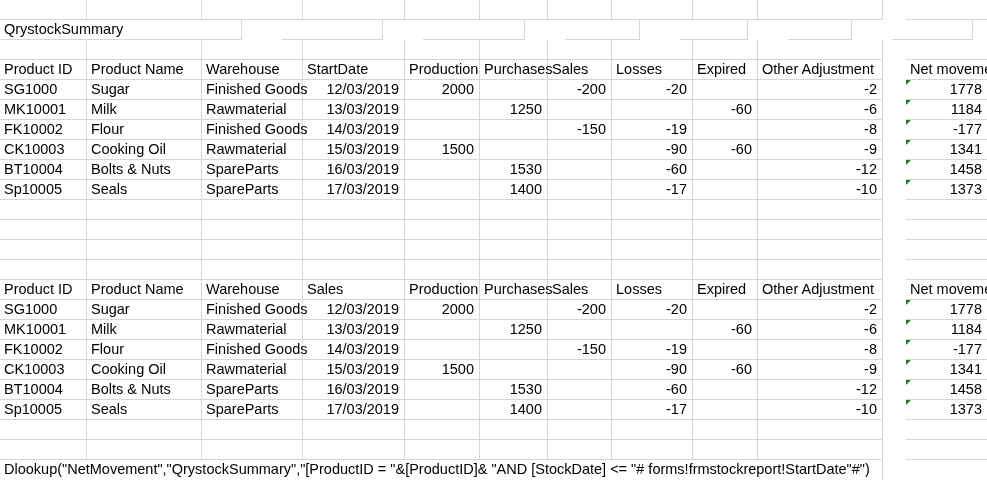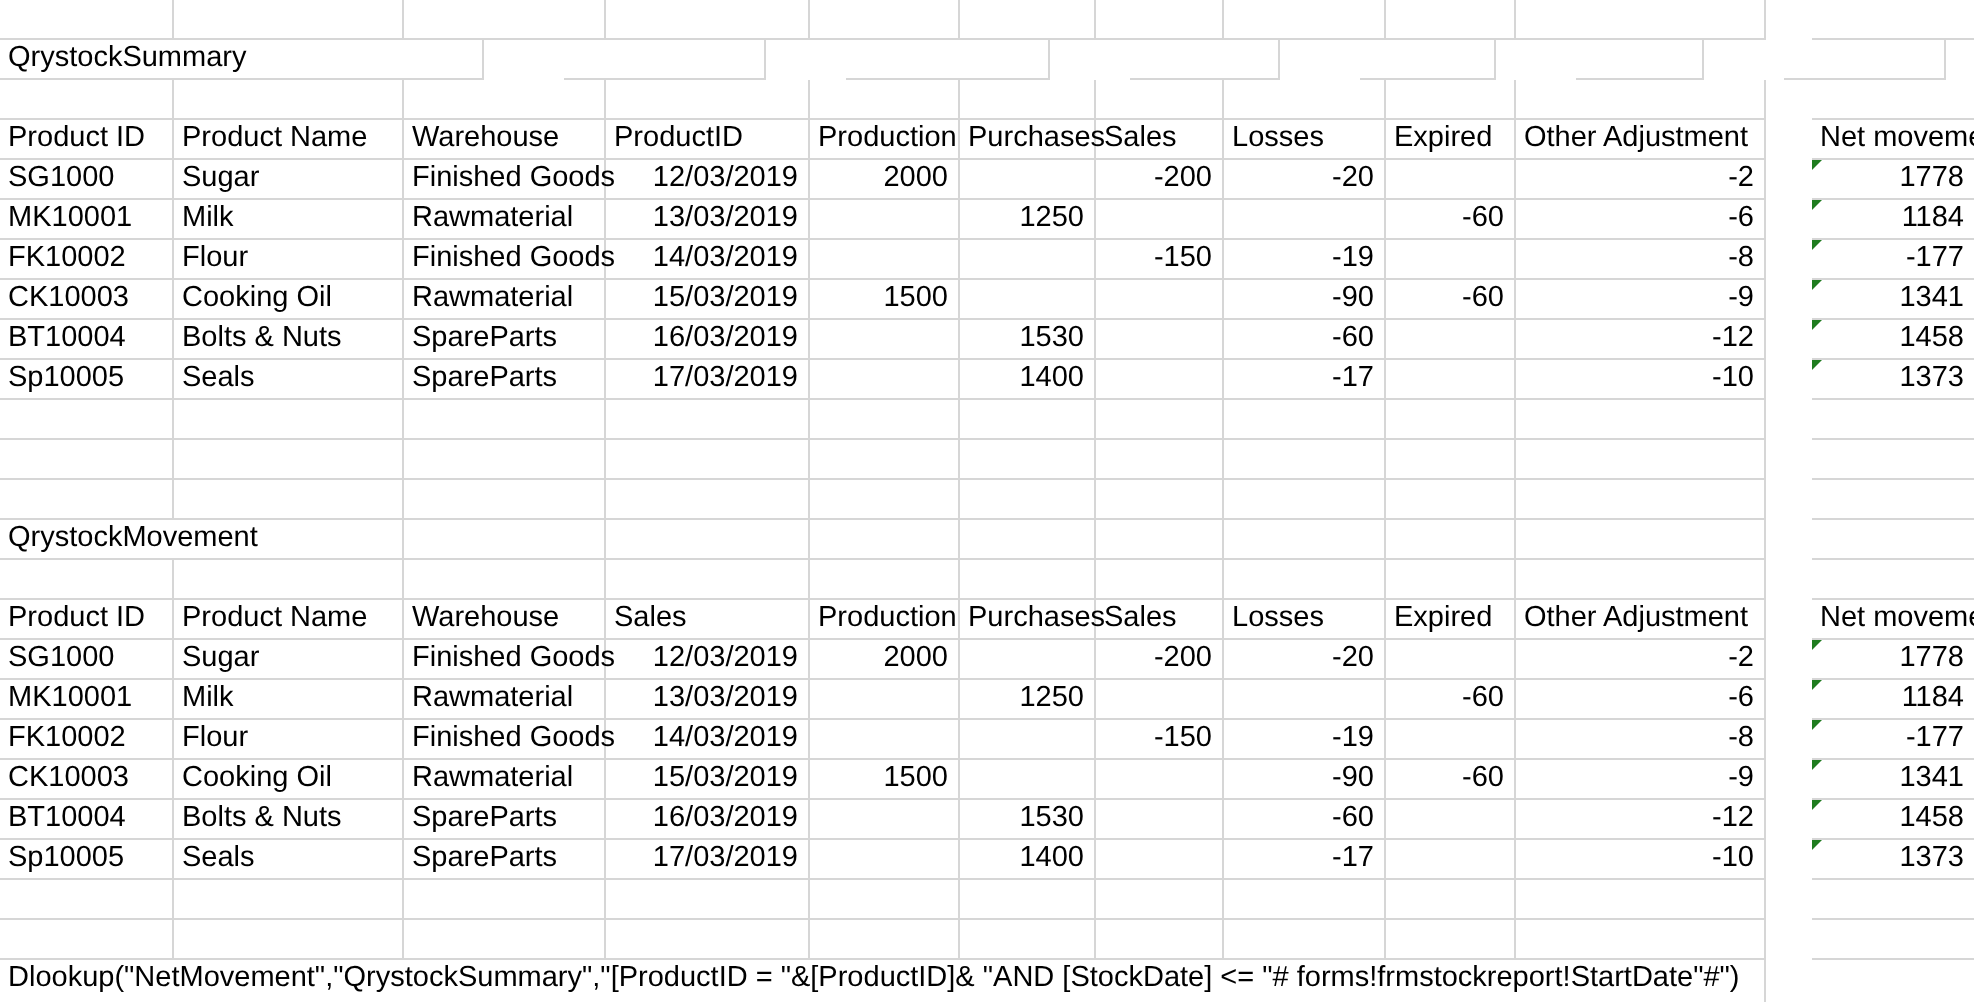--- a/index.html
+++ b/index.html
@@ -80,21 +80,21 @@
       <div class="cell"></div>
       <div class="cell"></div>
       <div class="cell"></div>
       <div class="cell"></div>
       <div class="cell"></div>
     </div>
     <div class="row" style="grid-template-columns: 87px 115px 101px 102px 75px 68px 64px 81px 65px 125px 104px;">
       <div class="cell left">Product ID</div>
       <div class="cell left">Product Name</div>
       <div class="cell left">Warehouse</div>
-      <div class="cell left">ProductID</div>
+      <div class="cell left">StartDate</div>
       <div class="cell left">Production</div>
       <div class="cell left">Purchases</div>
       <div class="cell left">Sales</div>
       <div class="cell left">Losses</div>
       <div class="cell left">Expired</div>
       <div class="cell left">Other Adjustment</div>
       <div class="cell left">Net movement</div>
     </div>
     <div class="row" style="grid-template-columns: 87px 115px 101px 102px 75px 68px 64px 81px 65px 125px 104px;">
       <div class="cell left">SG1000</div>
@@ -196,32 +196,20 @@
       <div class="cell"></div>
       <div class="cell"></div>
       <div class="cell"></div>
       <div class="cell"></div>
       <div class="cell"></div>
       <div class="cell"></div>
     </div>
     <div class="row" style="grid-template-columns: 87px 115px 101px 102px 75px 68px 64px 81px 65px 125px 104px;">
       <div class="cell"></div>
       <div class="cell"></div>
-      <div class="cell"></div>
-      <div class="cell"></div>
-      <div class="cell"></div>
-      <div class="cell"></div>
-      <div class="cell"></div>
-      <div class="cell"></div>
-      <div class="cell"></div>
-      <div class="cell"></div>
-      <div class="cell"></div>
-    </div>
-    <div class="row" style="grid-template-columns: 87px 115px 101px 102px 75px 68px 64px 81px 65px 125px 104px;">
-      <div class="cell left merged" style="grid-column: span 2;">QrystockMovement</div>
       <div class="cell"></div>
       <div class="cell"></div>
       <div class="cell"></div>
       <div class="cell"></div>
       <div class="cell"></div>
       <div class="cell"></div>
       <div class="cell"></div>
       <div class="cell"></div>
       <div class="cell"></div>
     </div>

